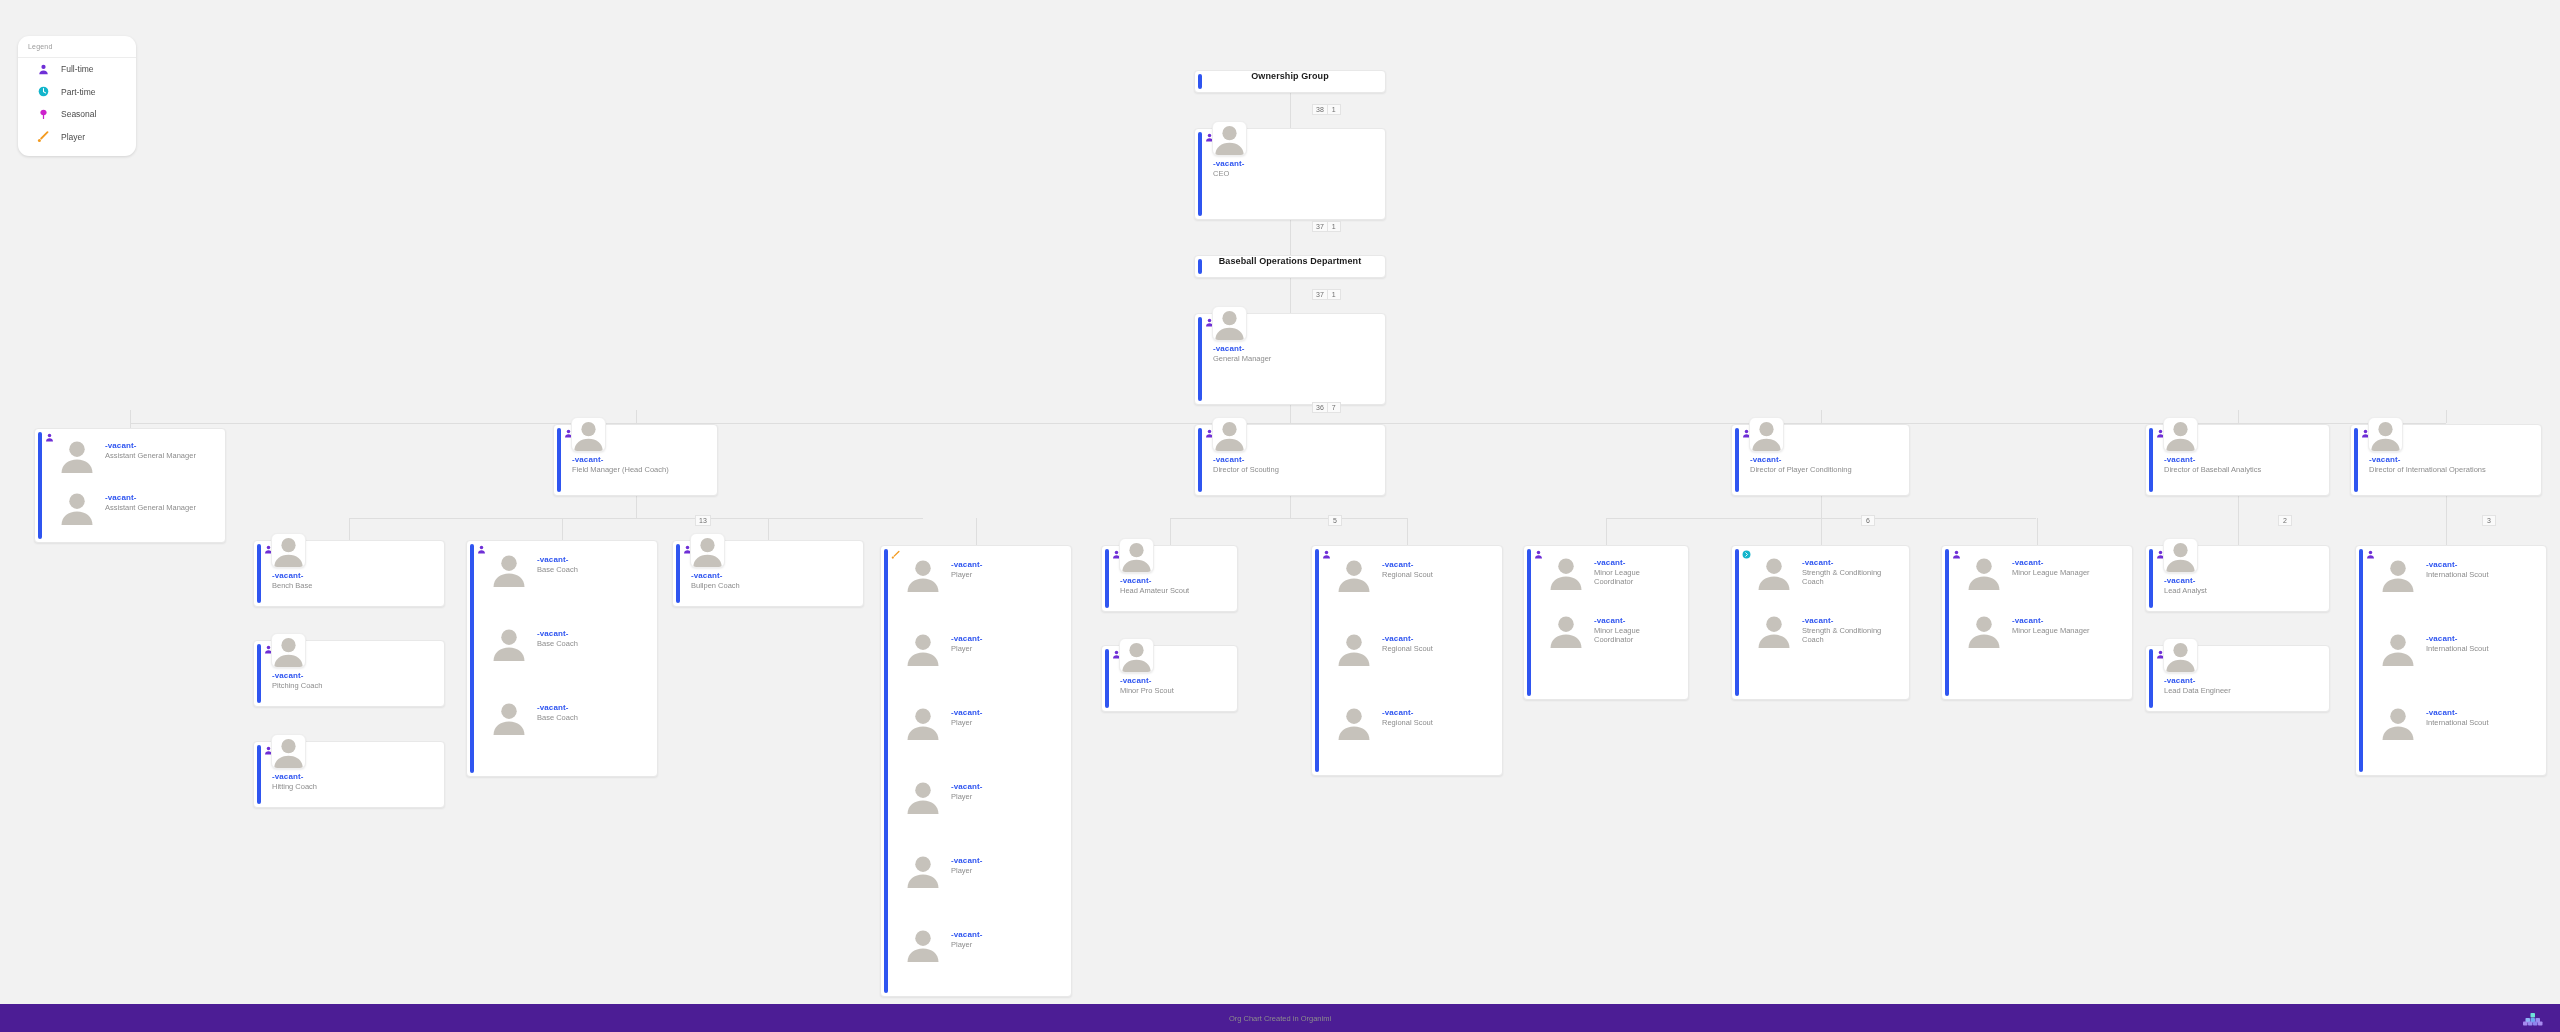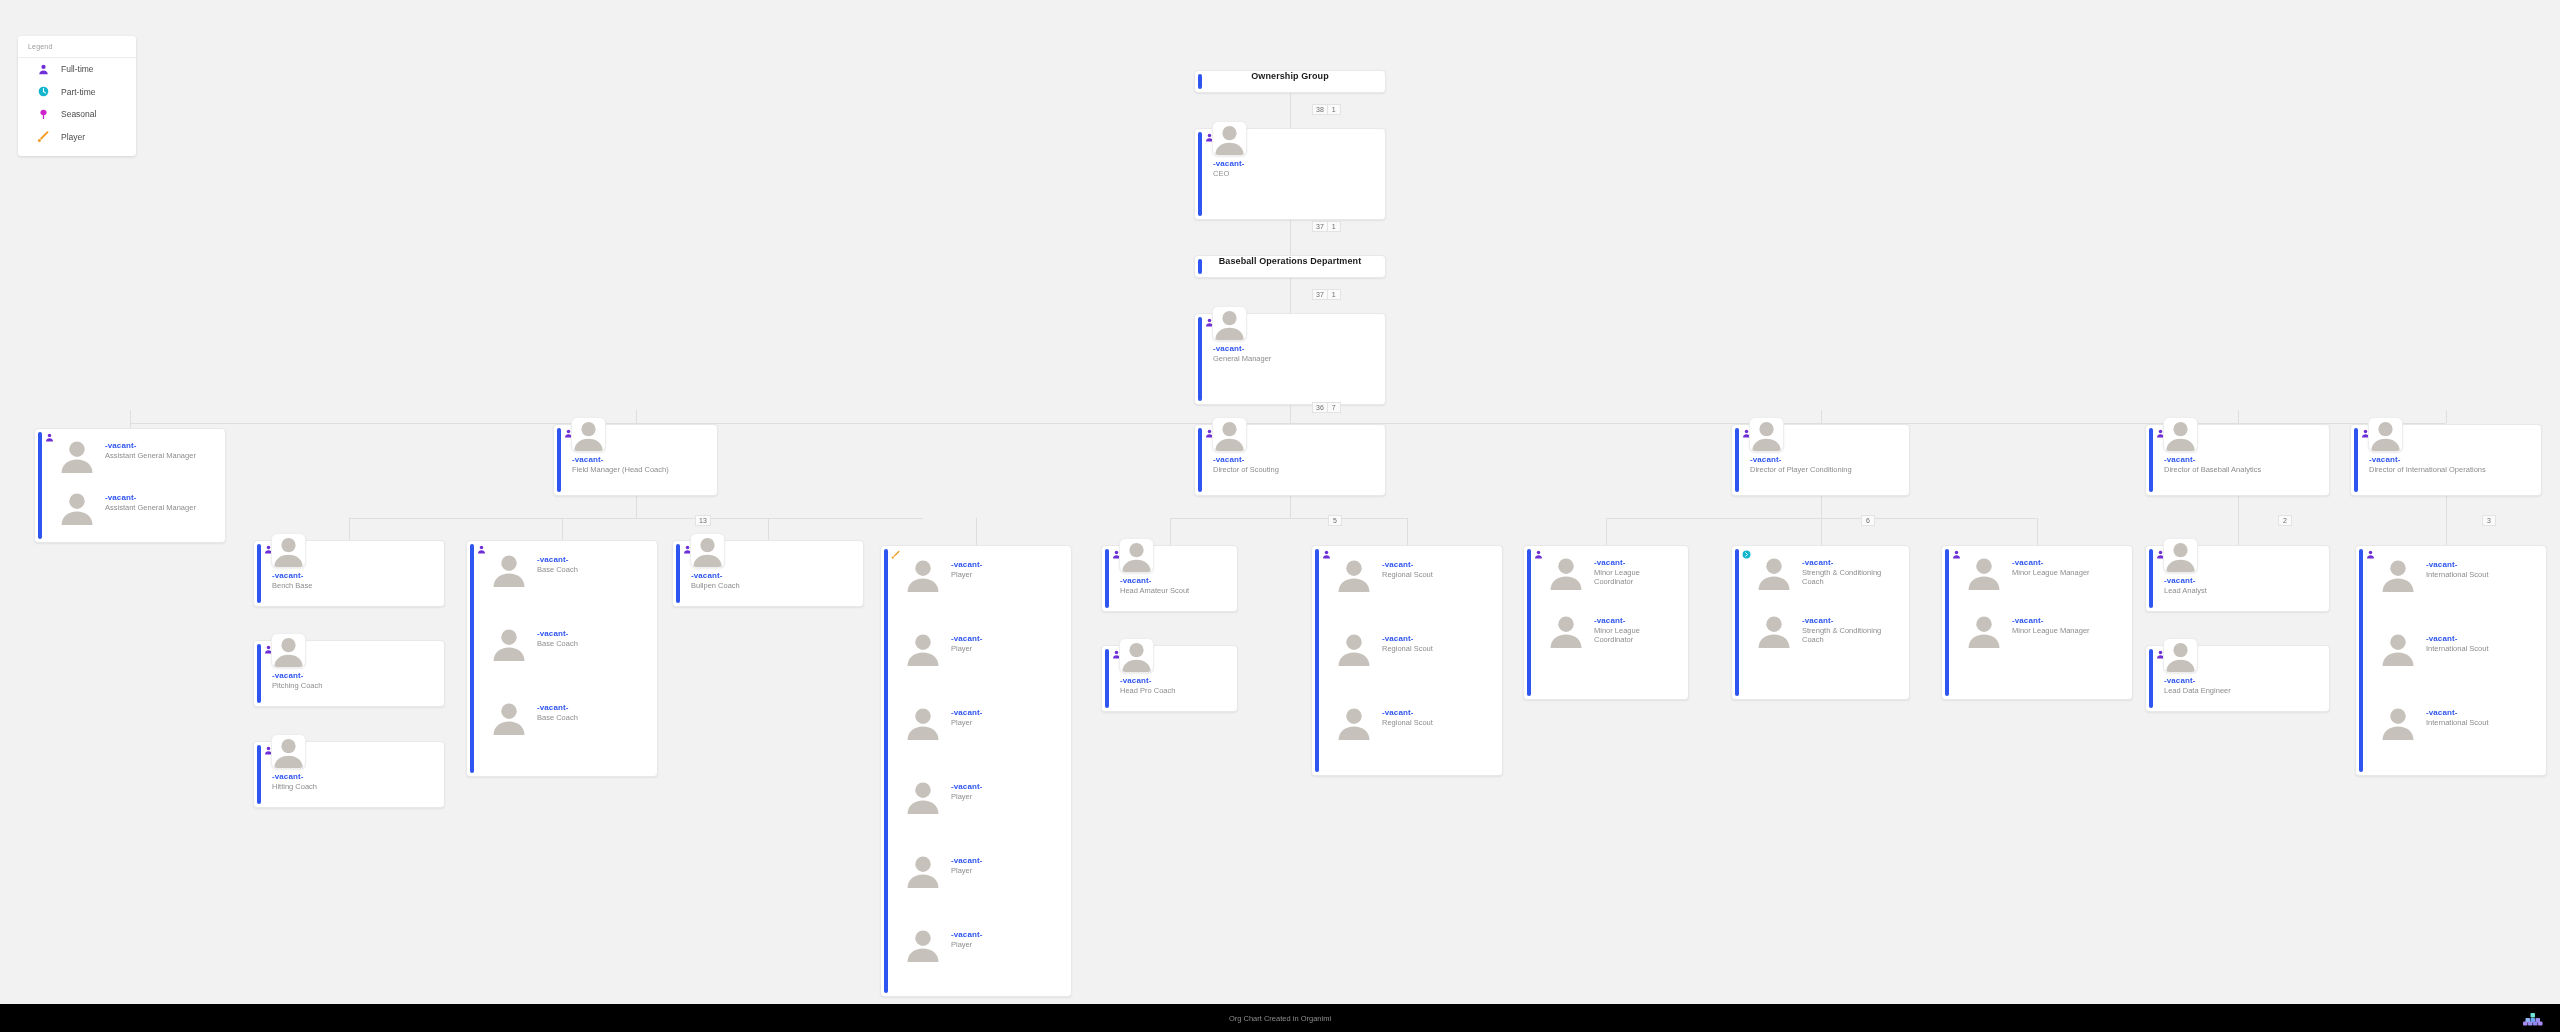--- a/index.html
+++ b/index.html
@@ -8,21 +8,21 @@
     background: #f2f2f2;
     font-family: "Liberation Sans", sans-serif;
     overflow: hidden;
   }
   #stage { position: relative; width: 2560px; height: 1032px; }
 
   
   .legend {
     position: absolute; left: 18px; top: 36px;
     width: 118px; background: #ffffff;
-    border-radius: 3px;
+    border-radius: 11px;
     box-shadow: 0 1px 3px rgba(0,0,0,.13);
     padding: 0 0 8px 0;
   }
   .legend-title {
     font-size: 7px; color: #9a9a9a; padding: 7px 0 7px 10px;
     border-bottom: 1px solid #ededed; letter-spacing: .2px;
   }
   .legend-row { display: flex; align-items: center; height: 22.5px; padding-left: 18px; }
   .legend-ico { width: 14px; height: 14px; display: flex; align-items: center; justify-content: center; flex: 0 0 14px; }
   .legend-label { font-size: 8.5px; color: #4a4a4a; margin-left: 11px; }
@@ -89,21 +89,21 @@
   .badge {
     min-width: 14px; height: 11px; background: #fafafa;
     border: 1px solid #e3e3e3; font-size: 7px; color: #6d6d6d;
     display: flex; align-items: center; justify-content: center;
     padding: 0 3px; margin-left: -1px;
   }
 
   
   .footer {
     position: absolute; left: 0; right: 0; bottom: 0; height: 28px;
-    background: #000000; display: flex; align-items: center; justify-content: center;
+    background: #4c1d95; display: flex; align-items: center; justify-content: center;
   }
   .footer .ftxt { font-size: 7.5px; color: #8c8c8c; }
   .brand { position: absolute; right: 14px; bottom: 6px; width: 26px; height: 14px; }
 
   svg { display: block; }
 </style>
 </head>
 <body>
 
 <div id="stage">
@@ -573,21 +573,21 @@
             <path d="M1.8 15c0-3.6 2.8-5.6 6.2-5.6s6.2 2 6.2 5.6z" fill="#6f2fd6"></path>
           </svg>
         </span>
         <span class="avatar-float">
           <svg width="33" height="33" viewBox="0 0 40 40">
             <circle cx="20" cy="13.5" r="8.6" fill="#c6c2bb"></circle>
             <path d="M2.8 40c0-9.6 7.7-15 17.2-15s17.2 5.4 17.2 15z" fill="#c6c2bb"></path>
           </svg>
         </span>
         <span class="nm">-vacant-</span>
-        <span class="ti">Head Pro Coach</span>
+        <span class="ti">Minor Pro Scout</span>
       </div>
       <div class="card person stack" style="left: 1311px; top: 545px; width: 192px; height: 231px;">
         <span class="accent"></span>
         <span class="typeico">
           <svg width="9" height="9" viewBox="0 0 16 16">
             <circle cx="8" cy="4.3" r="3.1" fill="#6f2fd6"></circle>
             <path d="M1.8 15c0-3.6 2.8-5.6 6.2-5.6s6.2 2 6.2 5.6z" fill="#6f2fd6"></path>
           </svg>
         </span>
         <span class="row" style="top:8px">

